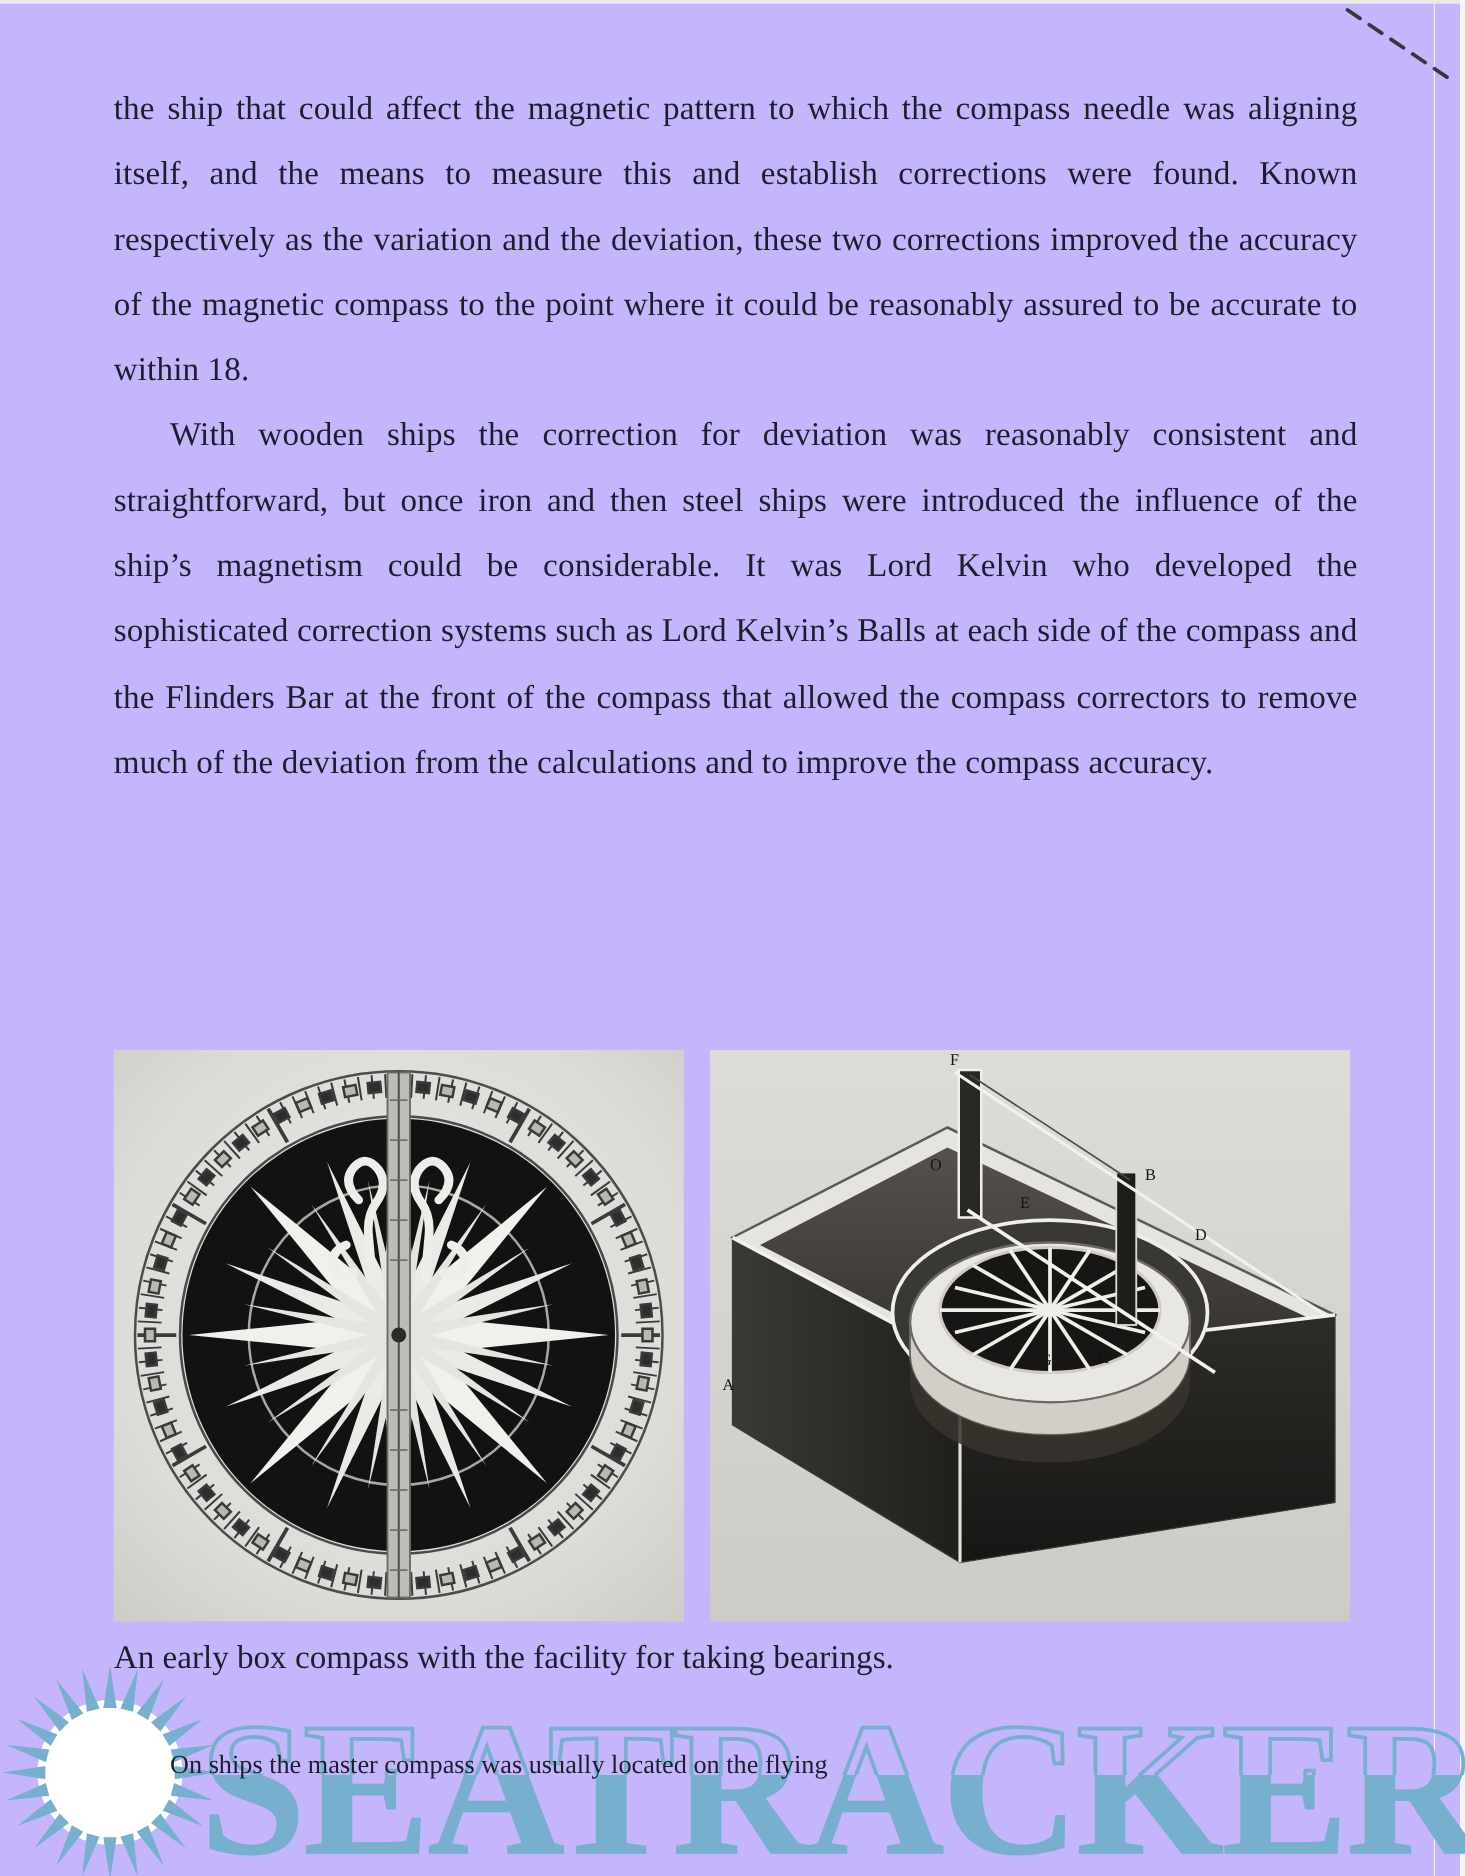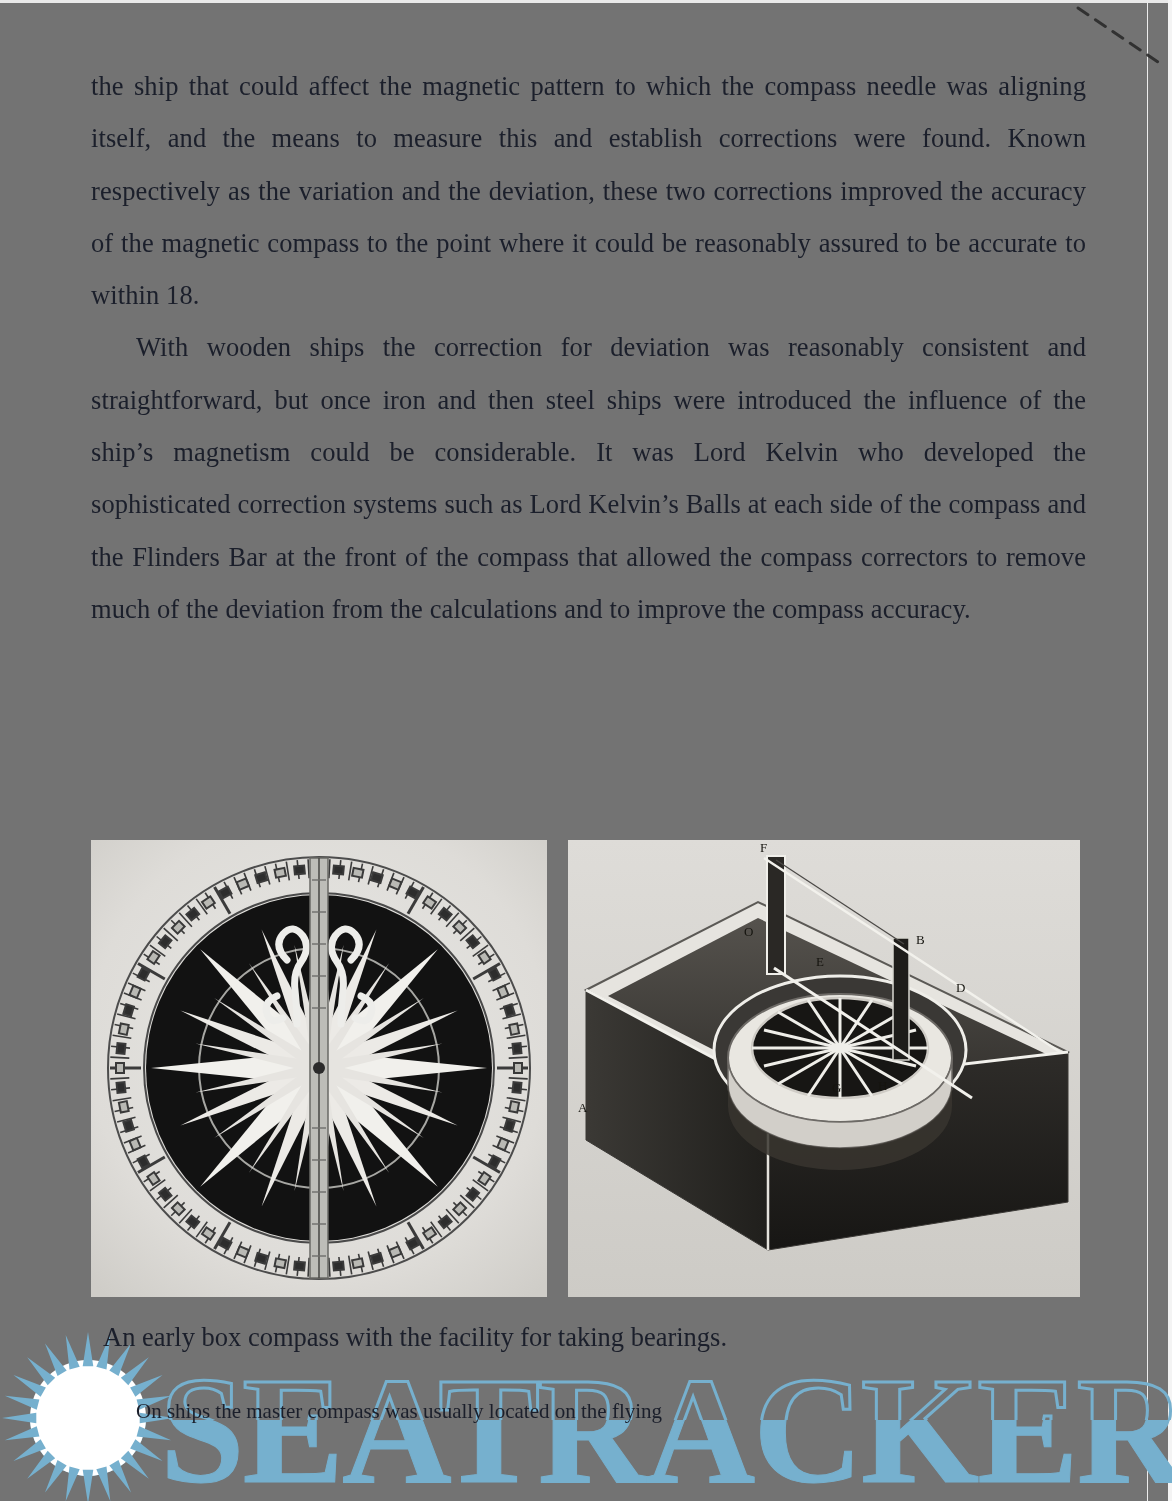--- a/index.html
+++ b/index.html
@@ -8,21 +8,21 @@
     padding: 0;
     background: #ffffff;
   }
   body {
     font-family: "Liberation Serif", "DejaVu Serif", serif;
   }
   .page {
     position: relative;
     width: 1172px;
     height: 1501px;
-    background: #737373;
+    background: #c4b5fd;
     overflow: hidden;
     text-decoration: underline;
   }
   
   .scan-edge-top {
     position: absolute;
     left: 0; top: 0;
     width: 1172px; height: 3px;
     background: #e9e9e9;
   }
@@ -84,21 +84,21 @@
     background: #d8d8d6;
   }
   .fig-left { width: 456px; height: 457px; }
   .fig-right { width: 512px; height: 457px; }
 
   .caption {
     position: absolute;
     left: 91px;
     top: 1305px;
     width: 995px;
-    margin: 12px;
+    margin: 0;
     color: #1b1f2b;
     font-size: 26.5px;
     line-height: 40px;
     text-align: left;
   }
 
   .tail-par {
     position: absolute;
     left: 91px;
     top: 1385px;

